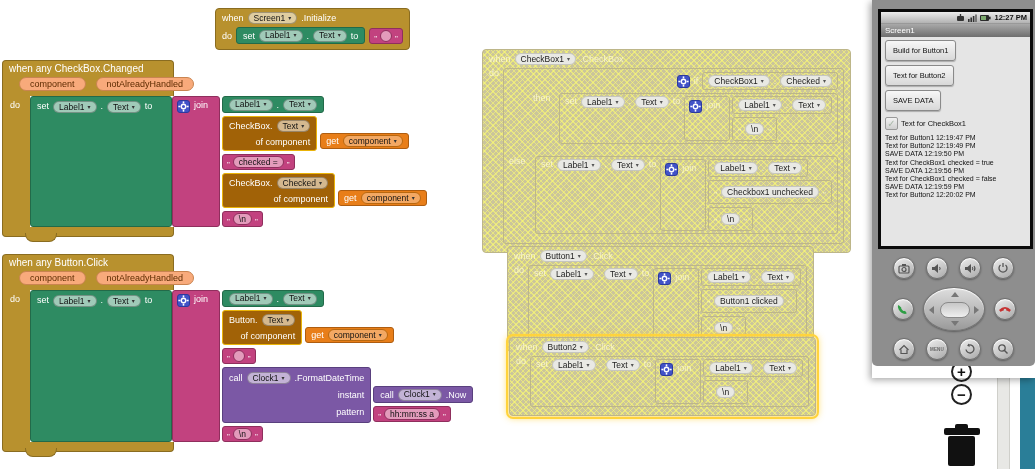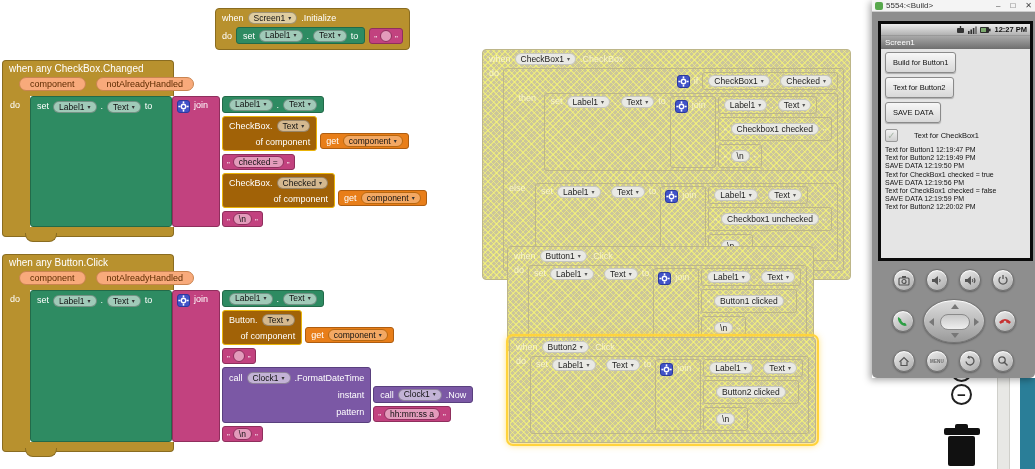--- a/index.html
+++ b/index.html
@@ -94,21 +94,21 @@
   .emu-ticon { width:8px; height:8px; background:#57A84C; border-radius:2px; flex:none; }
   .emu-tbtns { margin-left:auto; display:flex; gap:10px; font-size:8px; color:#444; }
   .emu-body { height:366px; background:#8E8E8E; border-radius:0 0 5px 5px; padding-top:9px; }
   .screen { margin:0 2px 0 6px; height:240px; background:#e5e5e5; border:3px solid #0A0A0A; overflow:hidden; }
   .sbar { height:12px; background:linear-gradient(#ECECEC,#B2B2B2); display:flex; align-items:center; justify-content:flex-end; gap:3px; padding:0 3px; border-bottom:1px solid #999; }
   .stime { font-size:7.5px; font-weight:bold; color:#111; }
   .stitle { height:13px; background:linear-gradient(#A9A9A9,#6E6E6E); color:#fff; font-size:8px; line-height:13px; padding-left:4px; }
   .scontent { padding:3px 4px; }
   .phbtn { display:block; background:linear-gradient(#F7F7F7,#D8D8D8); border:1px solid #8A8A8A; border-radius:3px;
     font-size:7.5px; color:#111; padding:5px 7px; margin-bottom:4px; box-shadow:0 1px 1px rgba(0,0,0,.25); font-family:"Liberation Sans",sans-serif; }
-  .cbrow { display:flex; align-items:center; gap:16px; margin:6px 0 4px 0; }
+  .cbrow { display:flex; align-items:center; gap:3px; margin:6px 0 4px 0; }
   .cbx { width:13px; height:13px; background:linear-gradient(#F2F2F2,#CFCFCF); border:1px solid #999; border-radius:2px;
     display:inline-flex; align-items:center; justify-content:center; color:#A9B8A9; font-size:10px; }
   .cbx::after { content:"✓"; }
   .cblabel { font-size:7.5px; color:#111; }
   .log { font-size:7px; line-height:8.2px; color:#111; white-space:nowrap; }
 
   .ctl { padding-top:8px; }
   .ctl-row { display:flex; justify-content:center; align-items:center; gap:11px; }
   .cbtn { width:22px; height:22px; border-radius:50%; background:linear-gradient(150deg,#F0F0F0,#A8A8A8);
     border:1px solid #6F6F6F; box-shadow:inset 0 1px 1px #fff, 0 1px 2px rgba(0,0,0,.35);
@@ -463,27 +463,20 @@
               </div>
               <div class="join-items">
                 <div class="d-bg d-blk">
                   <span class="d-chip">
                       <span>Label1</span>
                     </span>
                   <span class="dkw">.</span>
                   <span class="d-chip">
                       <span>Text</span>
                     </span>
-                </div>
-                <div class="d-bg d-blk">
-                  <span class="dq"></span>
-                  <span class="d-field">
-                      <span>Checkbox1 checked</span>
-                    </span>
-                  <span class="dq"></span>
                 </div>
                 <div class="d-bg d-blk">
                   <span class="dq"></span>
                   <span class="d-field">
                       <span>\n</span>
                     </span>
                   <span class="dq"></span>
                 </div>
               </div>
             </div>
@@ -654,27 +647,20 @@
                   <span>Label1</span>
                 </span>
               <span class="dkw">.</span>
               <span class="d-chip">
                   <span>Text</span>
                 </span>
             </div>
             <div class="d-bg d-blk">
               <span class="dq"></span>
               <span class="d-field">
-                  <span>Button2 clicked</span>
-                </span>
-              <span class="dq"></span>
-            </div>
-            <div class="d-bg d-blk">
-              <span class="dq"></span>
-              <span class="d-field">
                   <span>\n</span>
                 </span>
               <span class="dq"></span>
             </div>
           </div>
         </div>
       </div>
     </div>
   </div>
 
@@ -689,29 +675,20 @@
       <rect x="14" y="1" width="13" height="6" rx="2" fill="#111"></rect>
       <rect x="3" y="5" width="36" height="7" rx="2" fill="#111"></rect>
       <rect x="7" y="13" width="27" height="30" rx="2" fill="#111"></rect>
     </svg>
   </div>
 
   <div class="abs vscroll"></div>
   <div class="abs teal"></div>
 
   <div class="abs" id="emu">
-    <div class="emu-title">
-      <span class="emu-ticon"></span>
-      <span>5554:&lt;Build&gt;</span>
-      <span class="emu-tbtns">
-        <span>–</span>
-        <span>□</span>
-        <span>✕</span>
-      </span>
-    </div>
     <div class="emu-body">
       <div class="screen">
         <div class="sbar">
           <svg width="9" height="8" viewBox="0 0 9 8">
               <rect x="1" y="2" width="7" height="5" rx="1" fill="#333"></rect>
               <line x1="4.5" y1="0" x2="4.5" y2="2" stroke="#333" stroke-width="1.3"></line>
             </svg>
           <svg width="9" height="8" viewBox="0 0 9 8">
               <rect x="0" y="5" width="1.6" height="3" fill="#333"></rect>
               <rect x="2.4" y="3.5" width="1.6" height="4.5" fill="#333"></rect>

